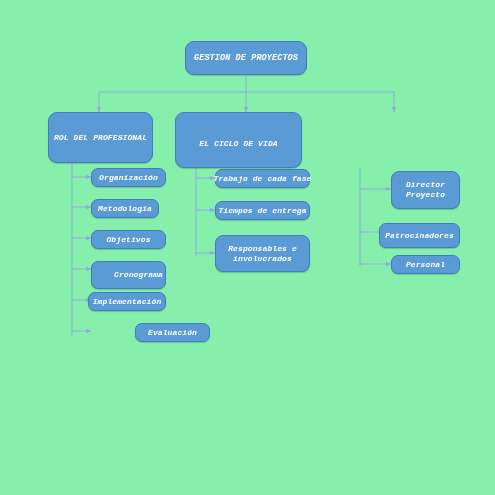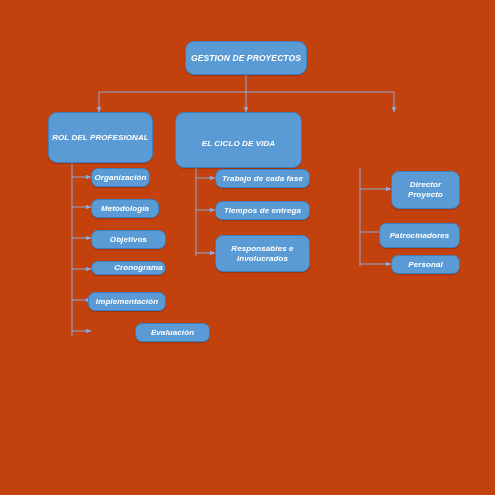--- a/index.html
+++ b/index.html
@@ -4,23 +4,23 @@
 <style>
   html, body {
     margin: 0;
     padding: 0;
     background: #ffffff;
   }
   #canvas {
     position: relative;
     width: 495px;
     height: 495px;
-    background: #c2410c;
+    background: #86efac;
     overflow: hidden;
-    font-family: Liberation Sans, sans-serif;
+    font-family: Liberation Mono, monospace;
   }
   svg.wires {
     position: absolute;
     left: 0;
     top: 0;
     width: 495px;
     height: 495px;
     pointer-events: none;
   }
   .node {
@@ -93,30 +93,30 @@
   </svg>
 
   <div class="node root" style="left:185px; top:41px; width:122px; height:34px;">
     <span class="ln">GESTION DE PROYECTOS</span>
   </div>
 
   <div class="node branch" style="left:48px; top:112px; width:105px; height:51px;">
     <span class="ln">ROL DEL PROFESIONAL</span>
   </div>
 
-  <div class="node leaf" style="left:91px; top:168px; width:59px; height:19px;">
+  <div class="node leaf" style="left:91px; top:168px; width:75px; height:19px;">
     <span class="ln">Organización</span>
   </div>
   <div class="node leaf" style="left:91px; top:199px; width:68px; height:19px;">
     <span class="ln">Metodología</span>
   </div>
   <div class="node leaf" style="left:91px; top:230px; width:75px; height:19px;">
     <span class="ln">Objetivos</span>
   </div>
-  <div class="node leaf" style="left:91px; top:261px; width:75px; height:14px;padding-left:20px;">
+  <div class="node leaf" style="left:91px; top:261px; width:75px; height:28px;padding-left:20px;">
     <span class="ln">Cronograma</span>
   </div>
   <div class="node leaf" style="left:88px; top:292px; width:78px; height:19px;">
     <span class="ln">Implementación</span>
   </div>
   <div class="node leaf" style="left:91px; top:323px; width:75px; height:19px;margin-left:44px;">
     <span class="ln">Evaluación</span>
   </div>
 
   <div class="node branch" style="left:175px; top:112px; width:127px; height:56px;">

